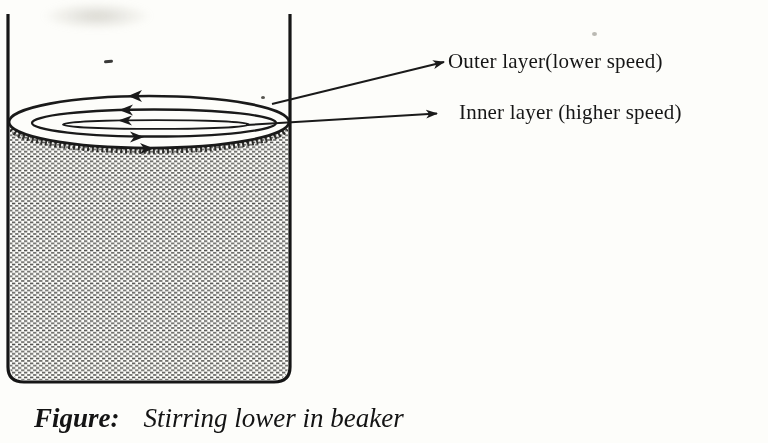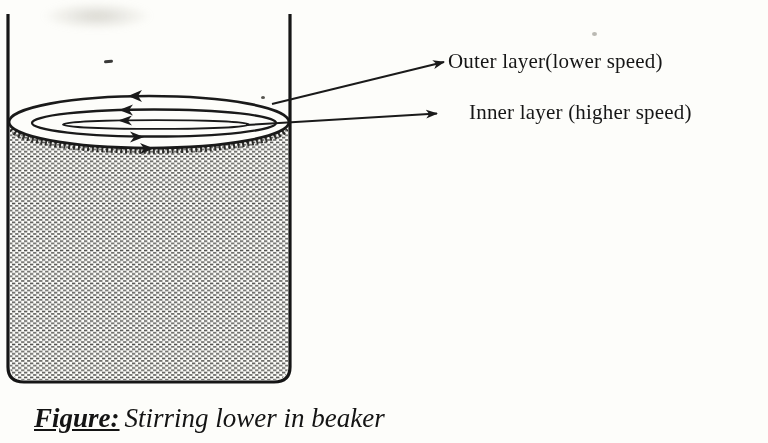--- a/index.html
+++ b/index.html
@@ -15,32 +15,32 @@
   #diagram-svg { position: absolute; left: 0; top: 0; }
   .callout-label {
     position: absolute;
     font-size: 21px;
     line-height: 28px;
     white-space: nowrap;
     color: #161616;
     letter-spacing: 0.2px;
   }
   #outer-label { left: 448px; top: 47px; }
-  #inner-label { left: 469px; top: 98px; }
+  #inner-label { left: 459px; top: 98px; }
   #caption {
     position: absolute;
     left: 34px;
     top: 402px;
     font-size: 27px;
     line-height: 32px;
     font-style: italic;
     white-space: nowrap;
     color: #141414;
   }
-  #caption .caption-prefix { font-weight: bold; margin-right: 5px; text-decoration: underline; }
+  #caption .caption-prefix { font-weight: bold; margin-right: 24px; }
   .smudge {
     position: absolute;
     border-radius: 50%;
     filter: blur(3px);
     pointer-events: none;
   }
   #smudge-topleft {
     left: 42px; top: 2px; width: 110px; height: 28px;
     background: radial-gradient(ellipse at center, rgba(175,172,160,0.45), rgba(175,172,160,0) 70%);
   }

